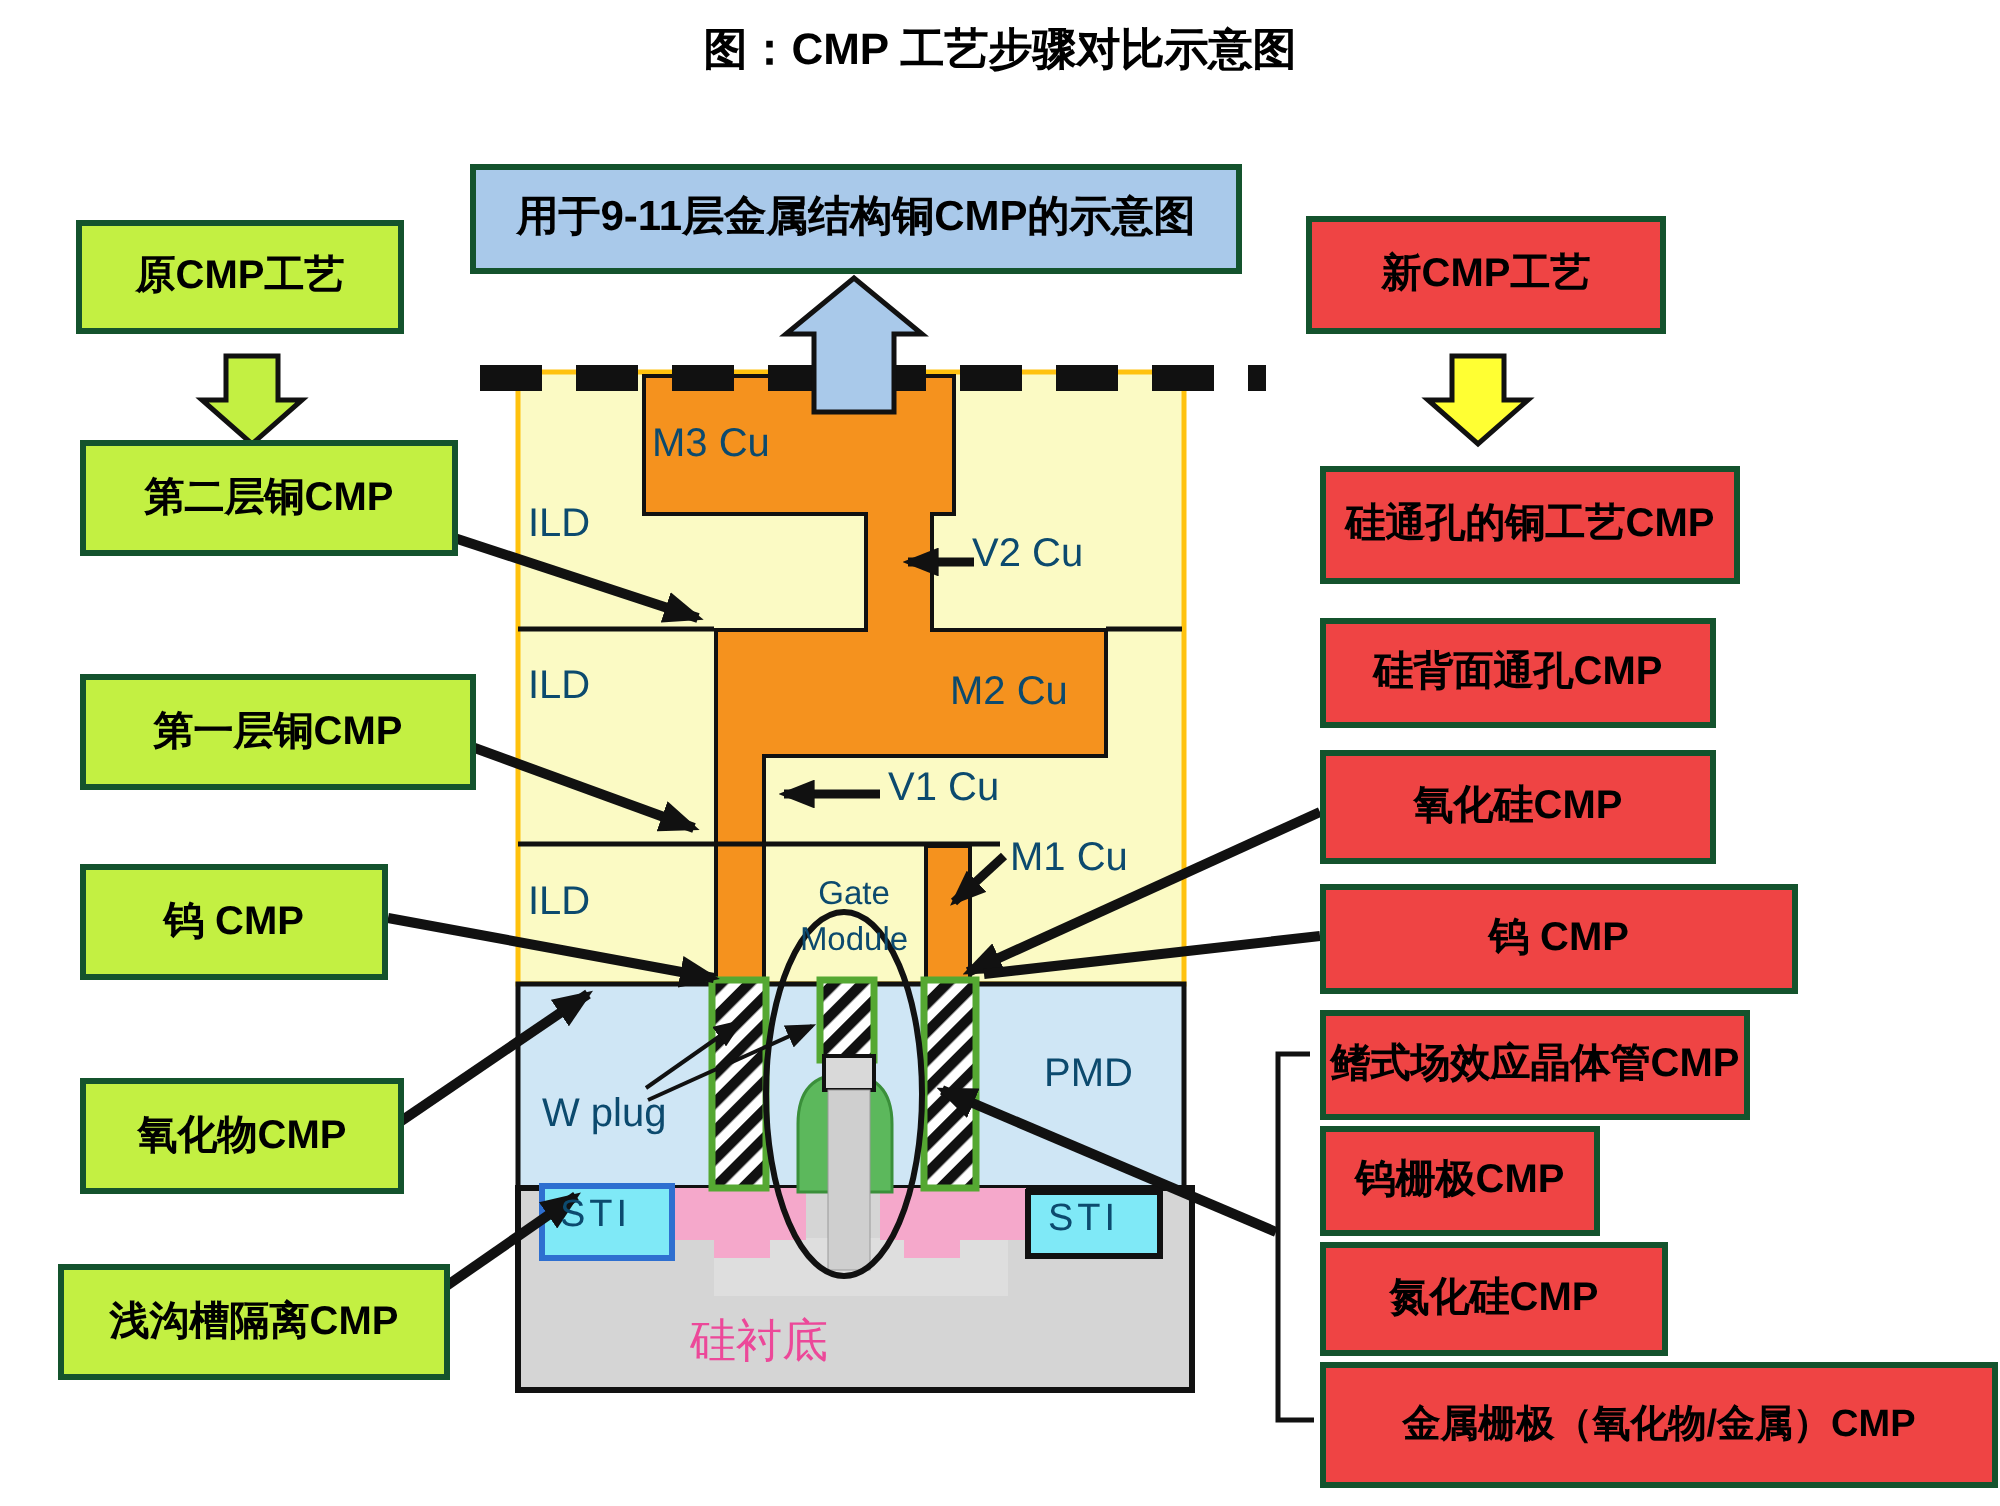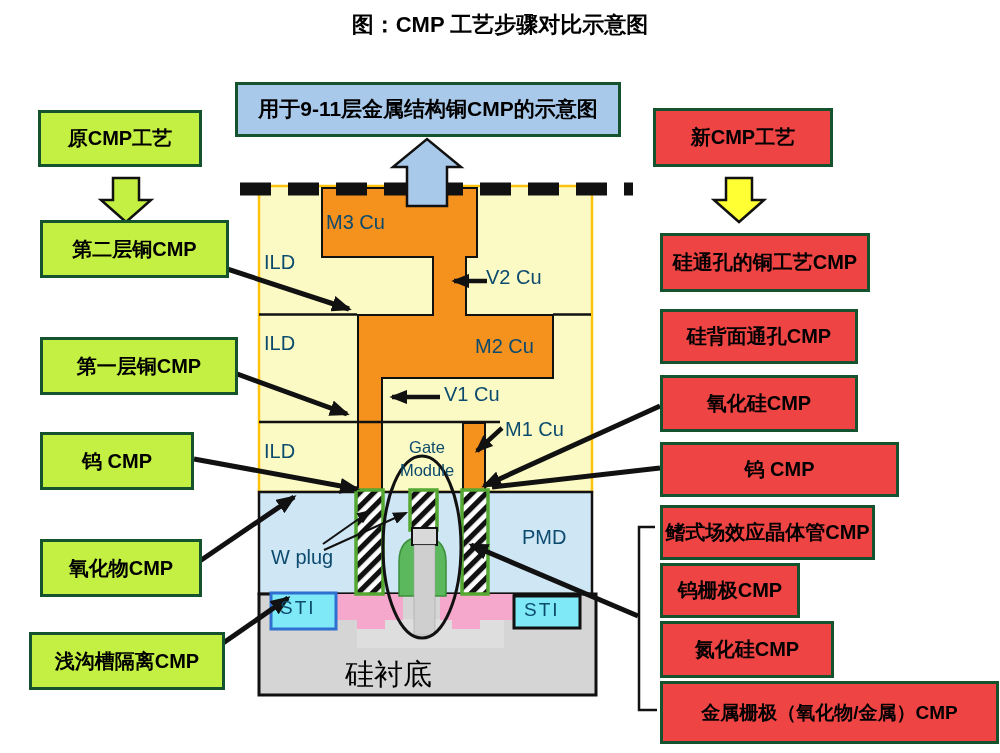--- a/index.html
+++ b/index.html
@@ -126,15 +126,15 @@
   <div class="dlabel" style="left:505px;top:418px;">M1 Cu</div>
   <div class="dlabel" style="left:264px;top:440px;">ILD</div>
   <div class="dlabel" style="left:397px;top:436px;width:60px;text-align:center;font-size:16.5px;line-height:1.4;">
     <div>Gate</div>
     <div>Module</div>
   </div>
   <div class="dlabel" style="left:271px;top:546px;">W plug</div>
   <div class="dlabel" style="left:522px;top:526px;">PMD</div>
   <div class="dlabel" style="left:280px;top:597px;font-size:19px;letter-spacing:2px;">STI</div>
   <div class="dlabel" style="left:524px;top:599px;font-size:19px;letter-spacing:2px;">STI</div>
-  <div class="dlabel" style="left:345px;top:655px;font-size:29px;color:#000000;">硅衬底</div>
+  <div class="dlabel" style="left:345px;top:655px;font-size:23px;color:#ec4899;">硅衬底</div>
 
 </div>
 
 </body></html>

